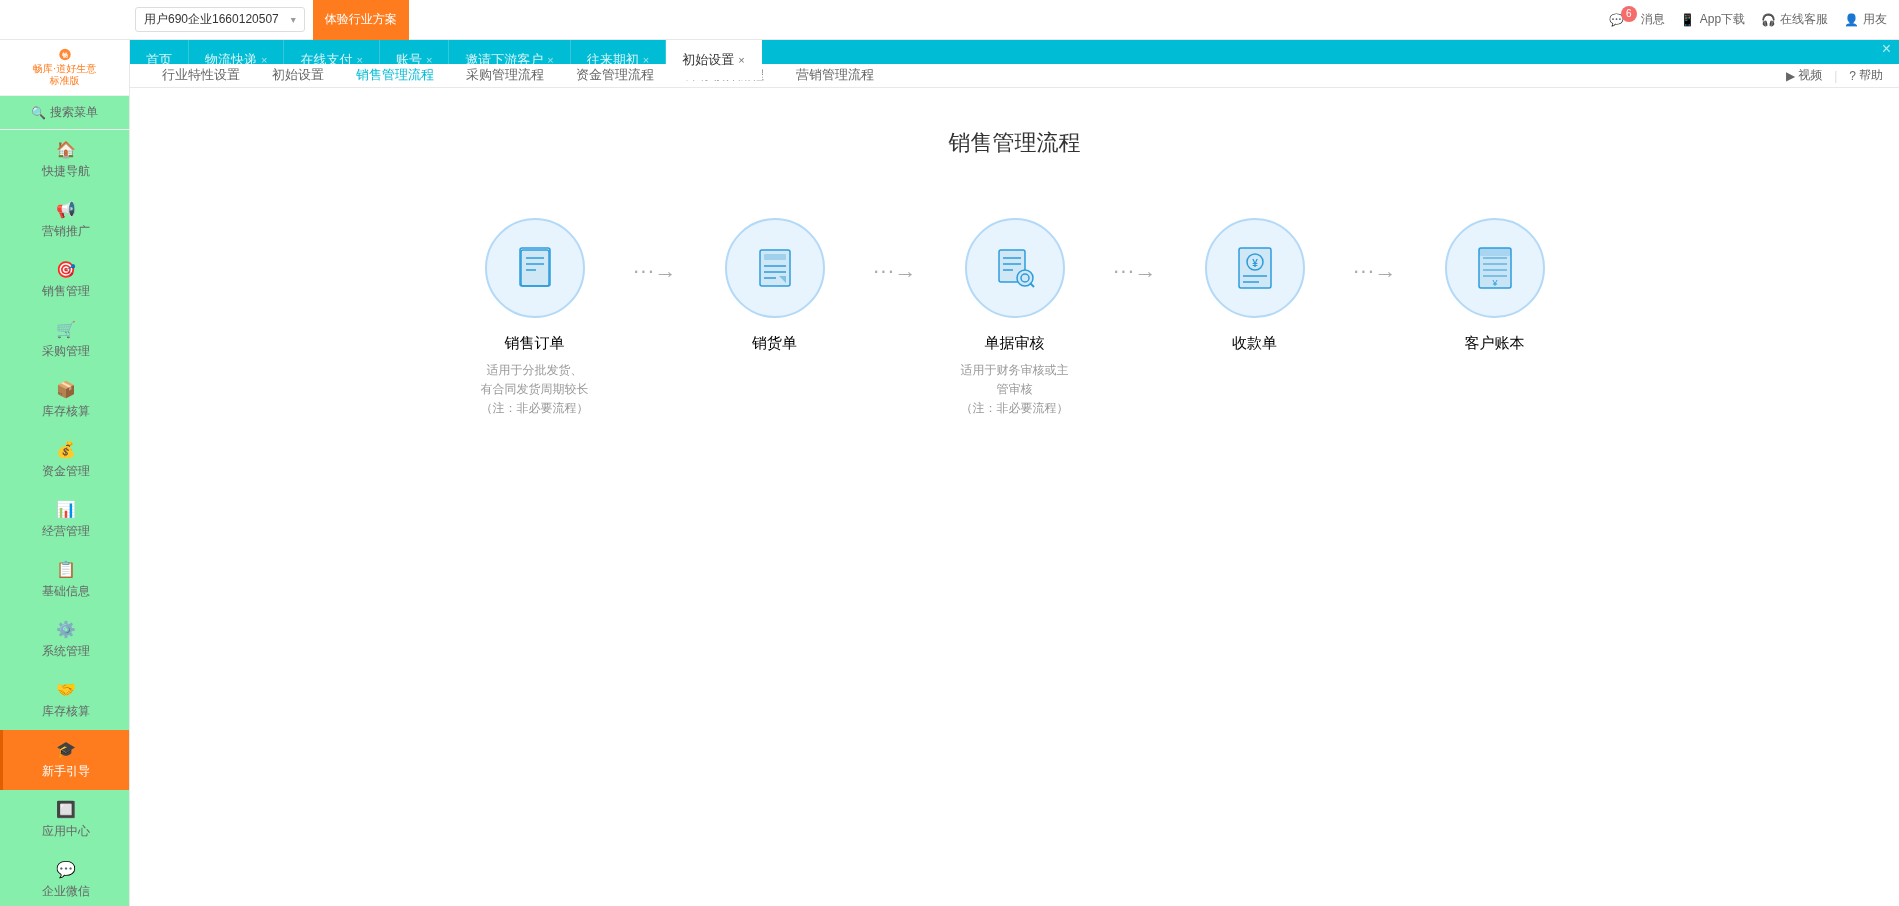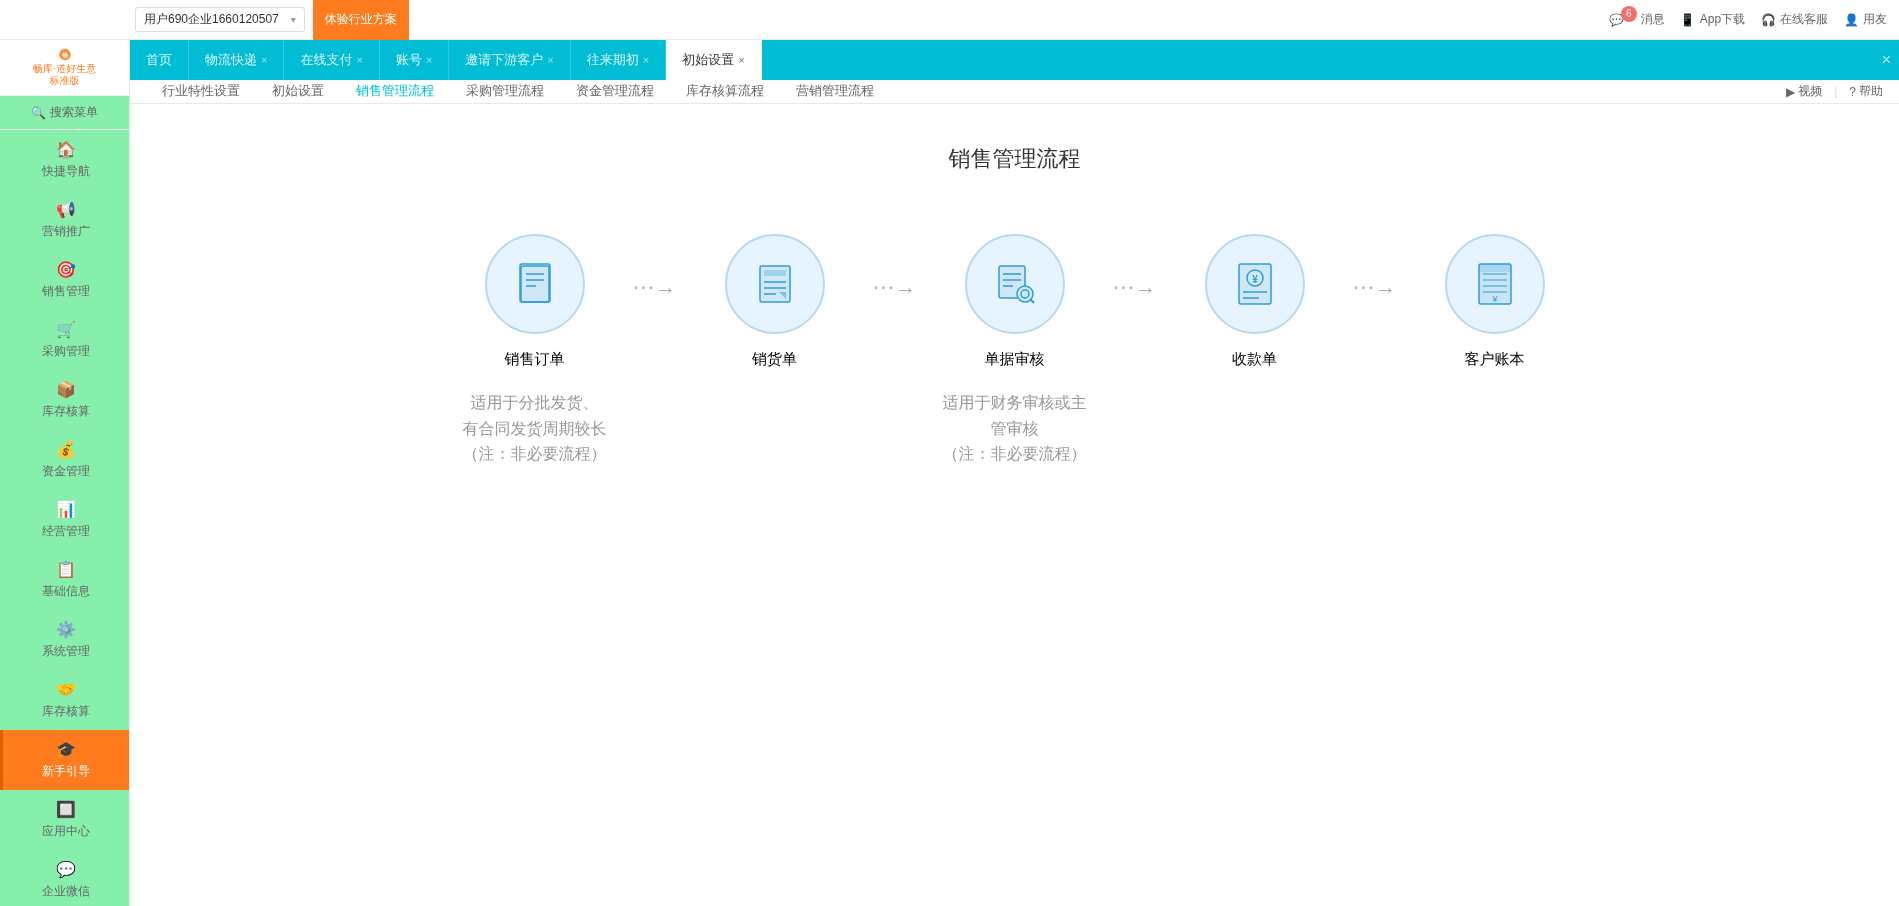--- a/index.html
+++ b/index.html
@@ -146,23 +146,22 @@
     .content-area {
       flex: 1;
       display: flex;
       flex-direction: column;
       overflow: hidden;
     }
 
     
     .nav-tabs {
       background: #00bcd4;
-      height: 40px;
-      display: flex;
-      align-items: center;
+      height: 24px;
+      display: flex;
       padding: 0;
       flex-shrink: 0;
       position: relative;
     }
     .nav-tab {
       display: flex;
       align-items: center;
       height: 40px;
       padding: 0 16px;
       font-size: 13px;
@@ -274,25 +273,24 @@
       width: 48px;
       height: 48px;
     }
     .flow-label {
       font-size: 15px;
       color: #000000;
       margin-bottom: 8px;
       text-align: right;
     }
     .flow-desc {
-      font-size: 16px;
+      font-size: 12px;
       color: #999;
       text-align: center;
       line-height: 1.6;
-      margin-top: 13px;
     }
     .flow-arrow {
       display: flex;
       align-items: flex-start;
       padding-top: 40px;
       color: #aaa;
       font-size: 22px;
       flex-shrink: 0;
       width: 60px;
       justify-content: center;

